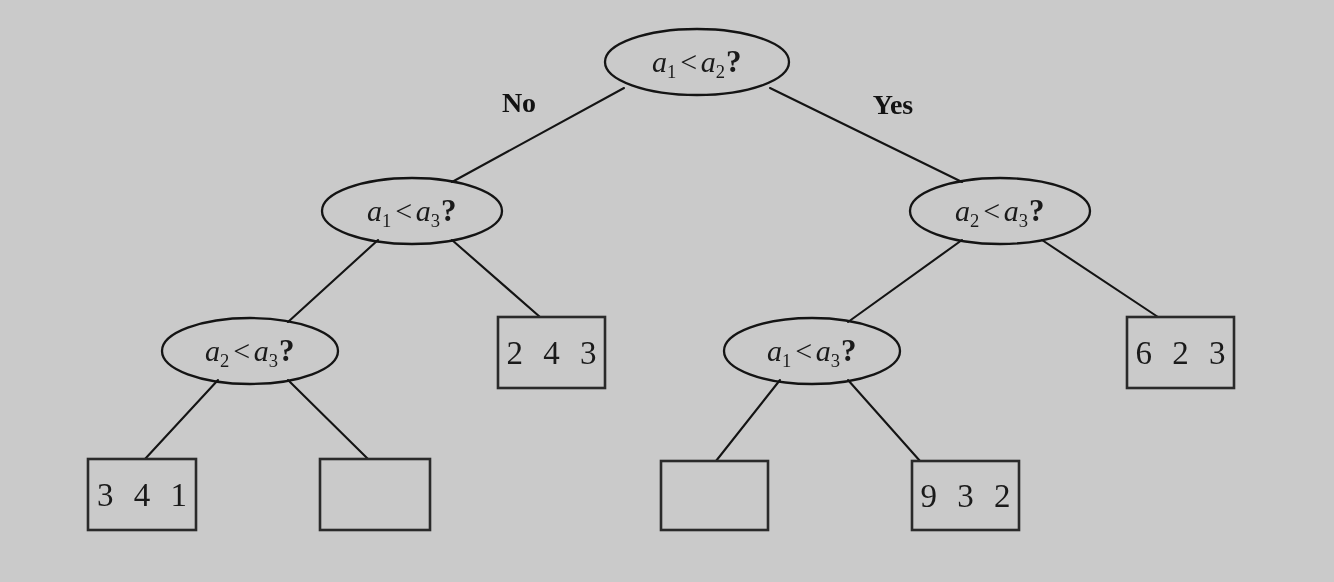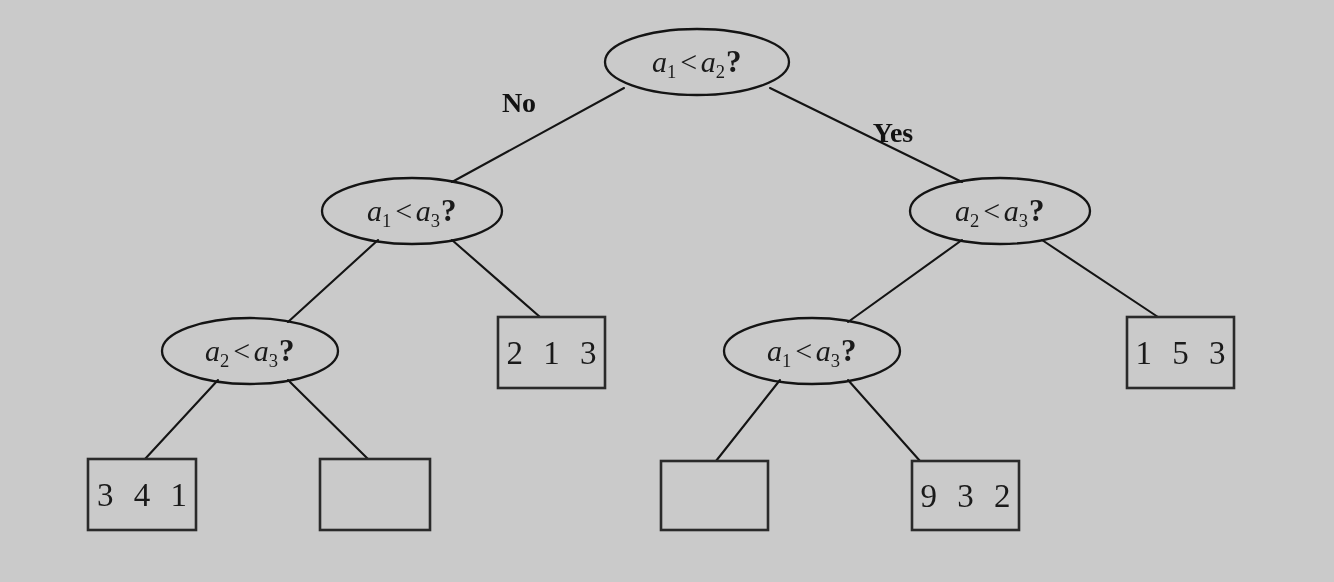--- a/index.html
+++ b/index.html
@@ -121,21 +121,21 @@
       <rect class="leaf-rect" x="912" y="461" width="107" height="69"></rect>
     </g>
   </svg>
 
   <div class="node-text" style="left: 697px; top: 62px;">a<sub>1</sub><span class="op">&lt;</span>a<sub>2</sub><span class="qm">?</span></div>
   <div class="node-text" style="left: 412px; top: 211px;">a<sub>1</sub><span class="op">&lt;</span>a<sub>3</sub><span class="qm">?</span></div>
   <div class="node-text" style="left: 1000px; top: 211px;">a<sub>2</sub><span class="op">&lt;</span>a<sub>3</sub><span class="qm">?</span></div>
   <div class="node-text" style="left: 250px; top: 351px;">a<sub>2</sub><span class="op">&lt;</span>a<sub>3</sub><span class="qm">?</span></div>
   <div class="node-text" style="left: 812px; top: 351px;">a<sub>1</sub><span class="op">&lt;</span>a<sub>3</sub><span class="qm">?</span></div>
 
-  <div class="leaf-text" style="left: 551.5px; top: 352.5px;">2 1 3</div>
-  <div class="leaf-text" style="left: 1180.5px; top: 352.5px;">1 5 3</div>
+  <div class="leaf-text" style="left: 551.5px; top: 352.5px;">2 4 3</div>
+  <div class="leaf-text" style="left: 1180.5px; top: 352.5px;">6 2 3</div>
   <div class="leaf-text" style="left: 142px; top: 494.5px;">3 4 1</div>
   <div class="leaf-text" style="left: 965.5px; top: 495.5px;">9 3 2</div>
 
   <div class="edge-label" style="left: 519px; top: 103px;">No</div>
-  <div class="edge-label" style="left: 893px; top: 105px; margin-top: 28px;">Yes</div>
+  <div class="edge-label" style="left: 893px; top: 105px;">Yes</div>
 
 </div>
 
 </body></html>

